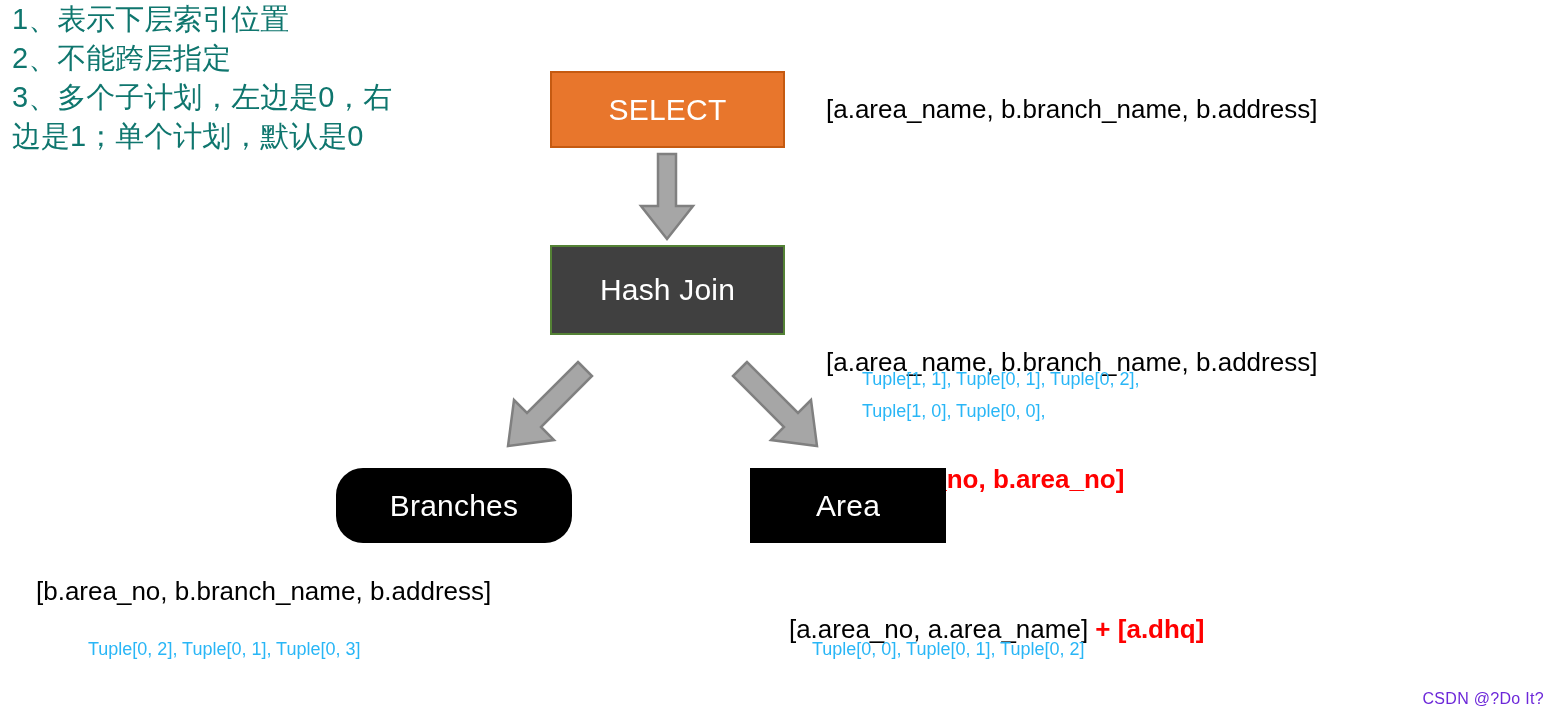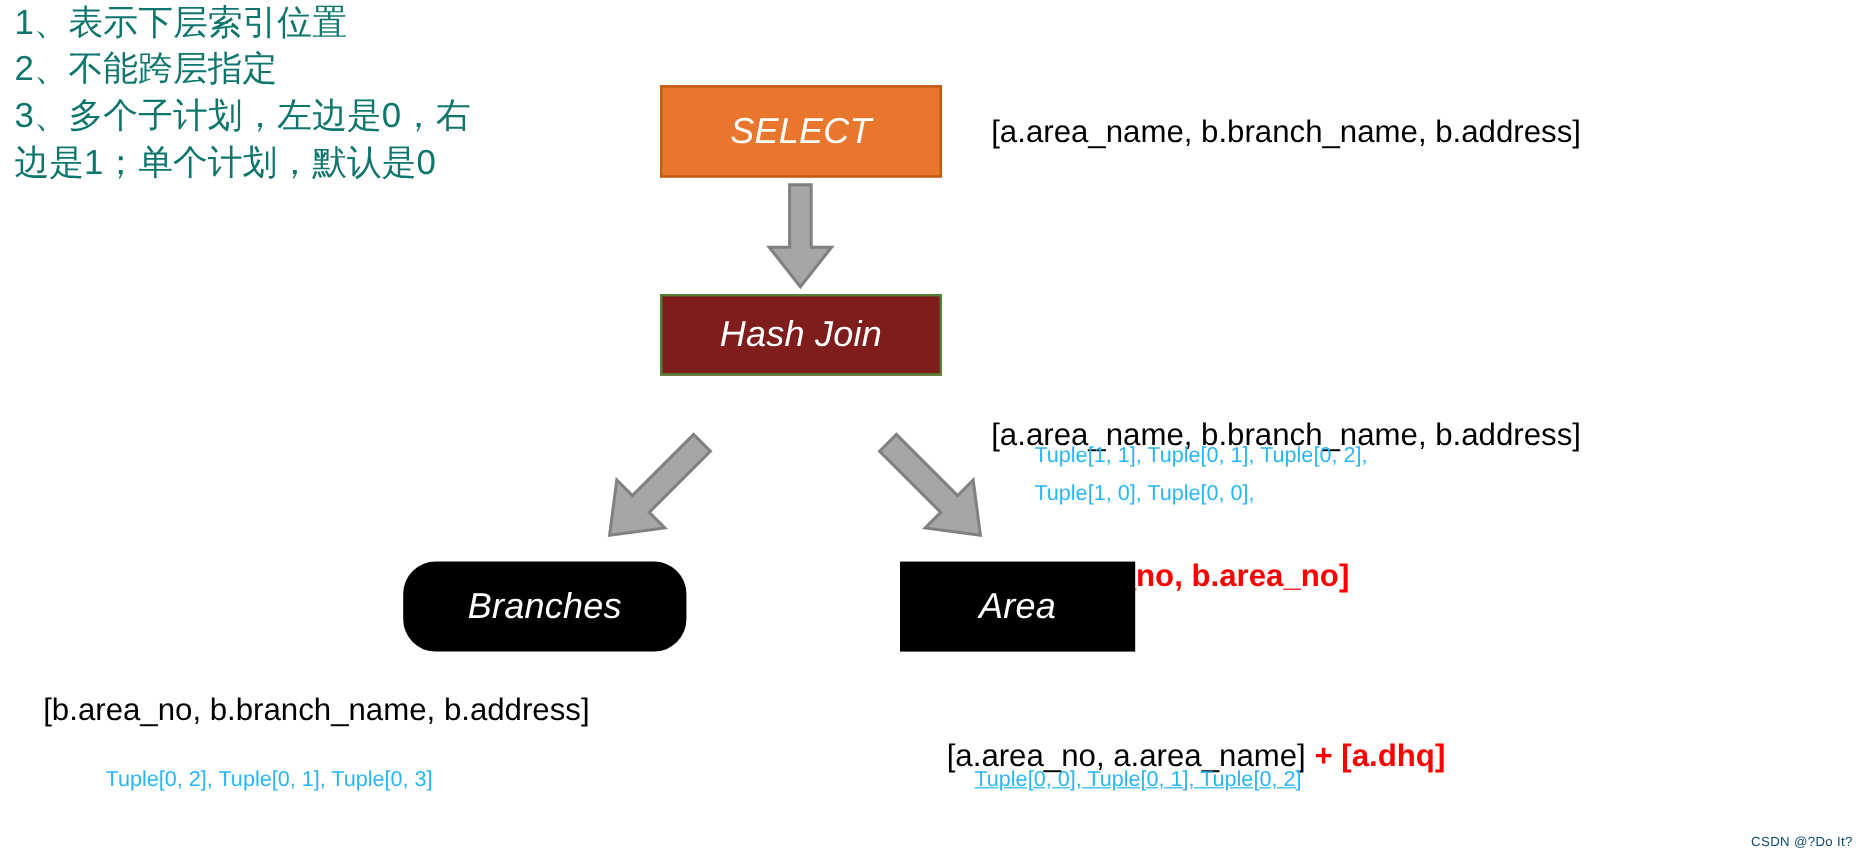--- a/index.html
+++ b/index.html
@@ -24,36 +24,35 @@
   .node {
     position: absolute;
     display: flex;
     align-items: center;
     justify-content: center;
     box-sizing: border-box;
     color: #ffffff;
     font-size: 30px;
     letter-spacing: 0.2px;
     white-space: nowrap;
-    font-style: italic;
   }
   .node-select {
     left: 550px;
     top: 71px;
     width: 235px;
     height: 77px;
     background: #E8762C;
     border: 2px solid #C55A11;
   }
   .node-hashjoin {
     left: 550px;
     top: 245px;
     width: 235px;
-    height: 68px;
-    background: #7f1d1d;
+    height: 90px;
+    background: #404040;
     border: 2px solid #548235;
   }
   .node-table {
     background: #000000;
     border: none;
     font-size: 30px;
   }
   .node-branches {
     left: 336px;
     top: 468px;
@@ -143,29 +142,28 @@
     left: 760px;
     top: 572px;
   }
   .tuples-branches {
     left: 88px;
     top: 633px;
   }
   .tuples-area {
     left: 812px;
     top: 633px;
-    text-decoration: underline;
   }
 
   .watermark {
     position: absolute;
     right: 10px;
     bottom: 6px;
-    font-size: 11px;
-    color: #0c4a6e;
+    font-size: 16px;
+    color: #6d28d9;
     letter-spacing: 0.3px;
     white-space: nowrap;
   }
 </style>
 </head>
 <body>
 
 <div id="canvas">
 
   <div class="notes">1、表示下层索引位置

